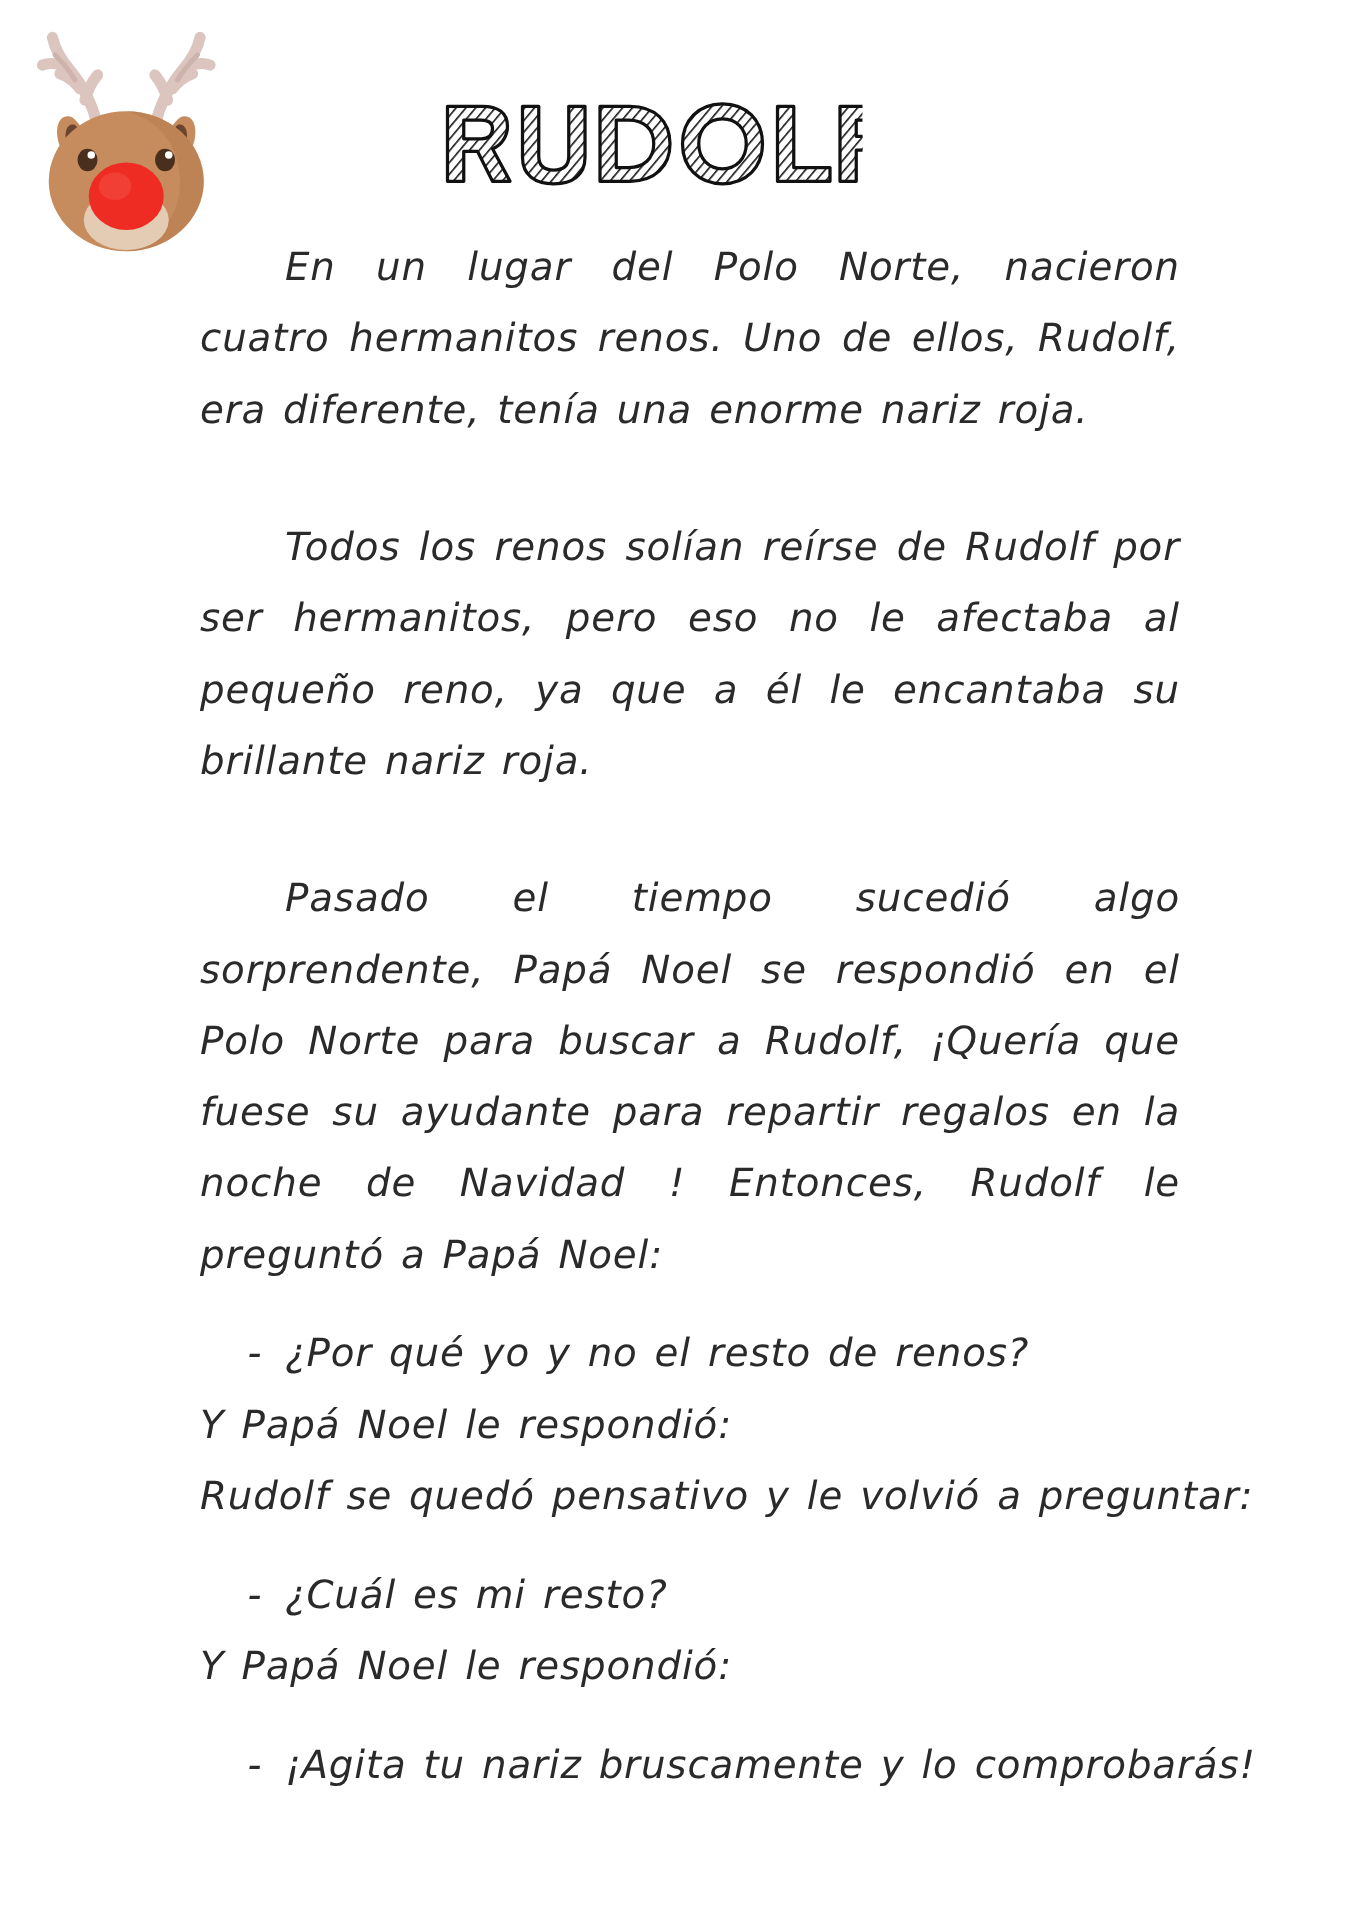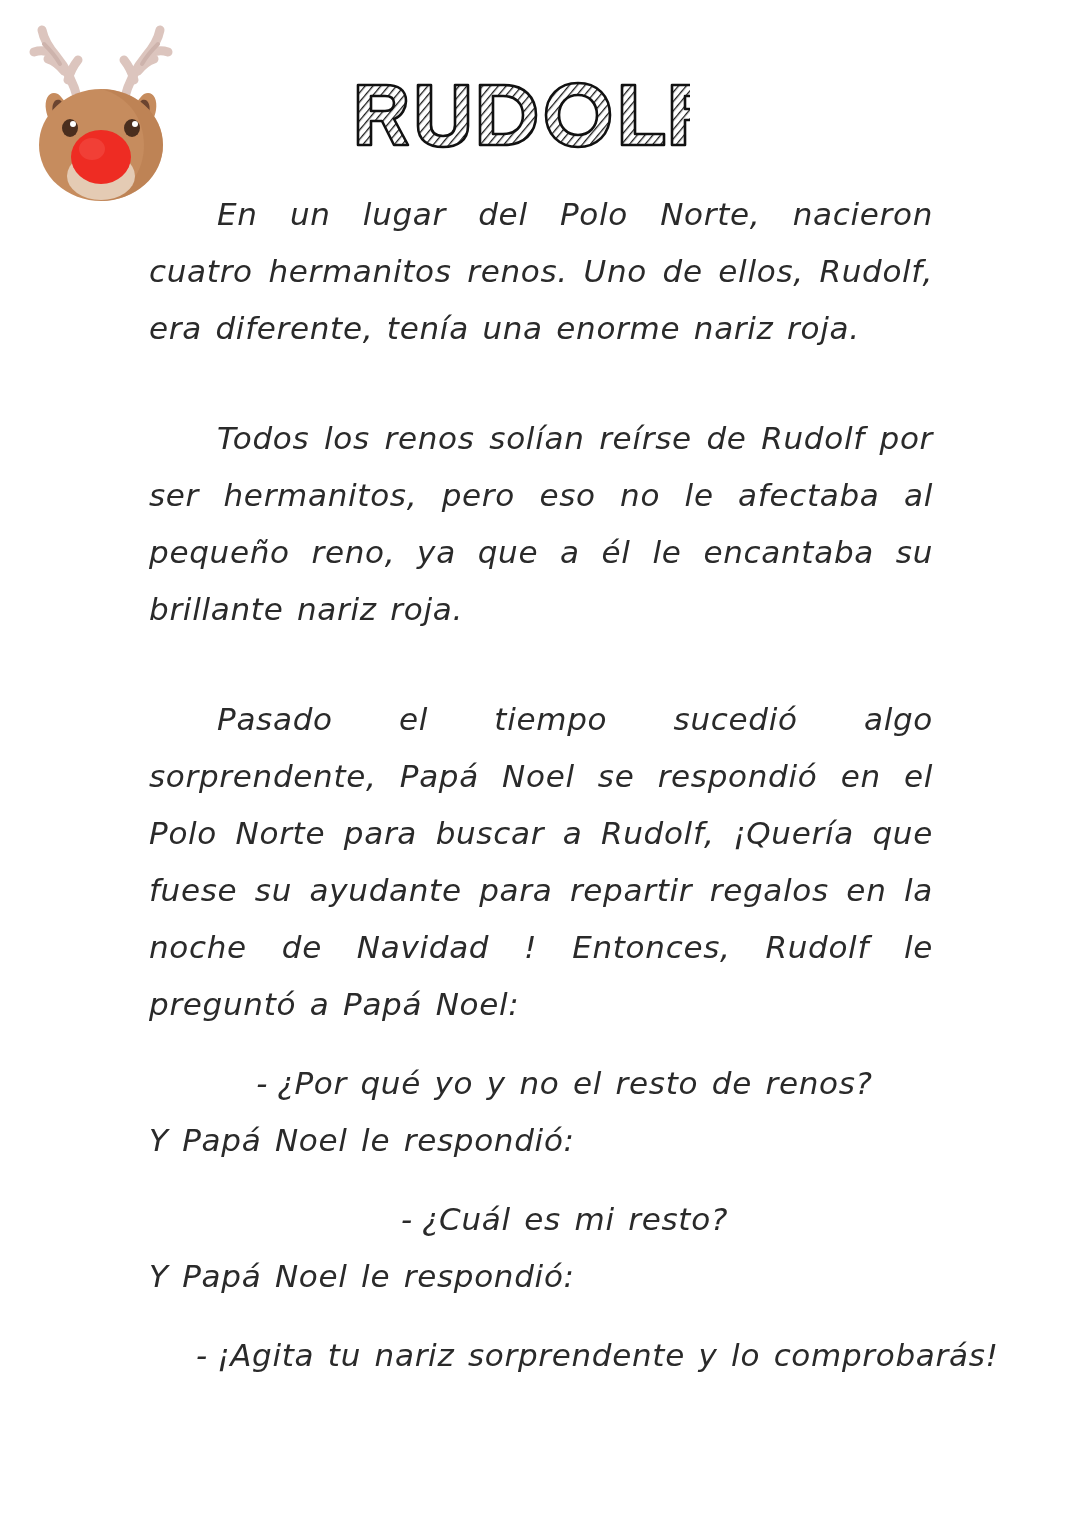--- a/index.html
+++ b/index.html
@@ -43,21 +43,21 @@
     height: 96px;
     display: flex;
     align-items: center;
     justify-content: center;
   }
   .title-svg { display: block; }
 
   
   .story {
     position: absolute;
-    left: 149px;
+    left: 160px;
     top: 186px;
     width: 784px;
   }
 
   .para {
     font-family: "DejaVu Sans", sans-serif;
     font-size: 31px;
     line-height: 57px;
     color: #2a2a2a;
     font-style: italic;
@@ -79,21 +79,21 @@
     line-height: 57px;
     color: #2a2a2a;
     font-style: italic;
     font-weight: 300;
     letter-spacing: 0.7px;
     word-spacing: 3px;
     text-align: left;
     white-space: nowrap;
   }
   .dialogue-line.indented { padding-left: 38px; }
-  .dialogue-line.spaced { margin-top: 22px; text-align: center; }
+  .dialogue-line.spaced { margin-top: 22px; }
   .dialogue-line .dash { display: inline-block; width: 30px; }
 </style>
 </head>
 <body>
 
 <div class="page">
 
   <div class="reindeer">
     <svg viewBox="0 0 186 196" xmlns="http://www.w3.org/2000/svg">
 
@@ -178,29 +178,32 @@
 
       <div class="dialogue-line indented spaced">
         <span class="dash">-</span><span>¿Por qué yo y no el resto de renos?</span>
       </div>
 
       <div class="dialogue-line">
         <span>Y Papá Noel le respondió:</span>
       </div>
 
 
+      <div class="dialogue-line">
+        <span>Rudolf se quedó pensativo y le volvió a preguntar:</span>
+      </div>
 
       <div class="dialogue-line indented spaced">
         <span class="dash">-</span><span>¿Cuál es mi resto?</span>
       </div>
 
       <div class="dialogue-line">
         <span>Y Papá Noel le respondió:</span>
       </div>
 
       <div class="dialogue-line indented spaced">
-        <span class="dash">-</span><span>¡Agita tu nariz sorprendente y lo comprobarás!</span>
+        <span class="dash">-</span><span>¡Agita tu nariz bruscamente y lo comprobarás!</span>
       </div>
 
     </div>
   </div>
 
 </div>
 
 </body></html>

